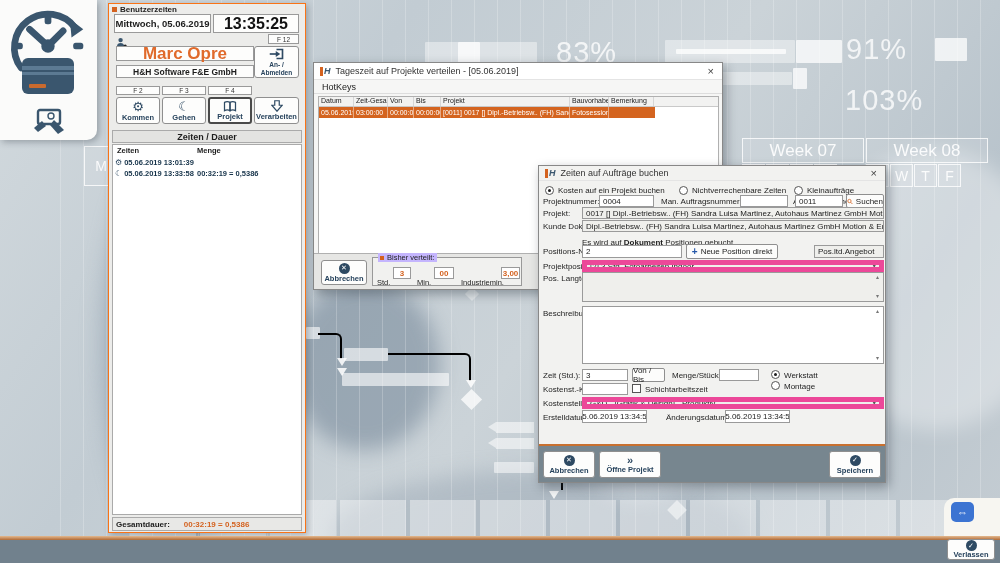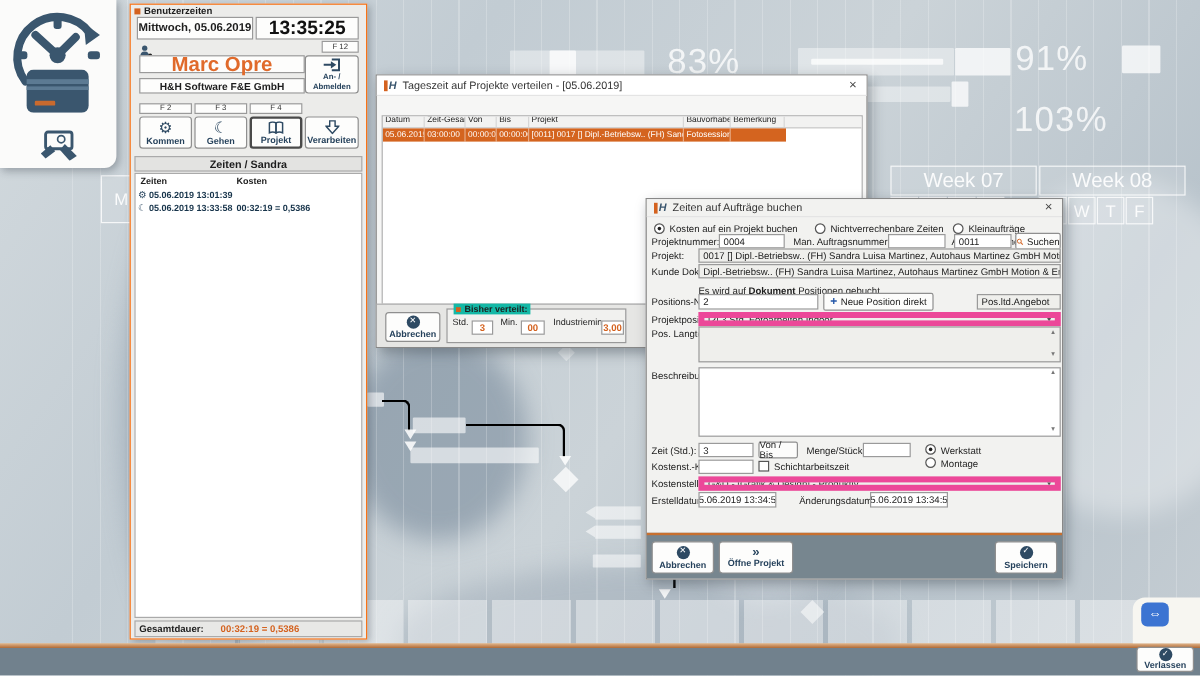--- a/index.html
+++ b/index.html
@@ -93,22 +93,22 @@
   #midwin { left:313px; top:62px; width:410px; height:228px; z-index:10; background:#f6f6f5; }
   #midwin .titlebar { height:17px; }
   #menurow { height:14px; display:flex; align-items:center; padding:0 8px; font-size:9px; color:#222; background:#f6f6f5; border-bottom:1px solid #ddd; }
   #midtable { position:absolute; left:4px; top:33px; width:401px; height:158px; background:#fff; border:1px solid #b0b0b0; overflow:hidden; }
   .thr { display:flex; height:10px; background:#f2f2f1; border-bottom:1px solid #c9c9c9; }
   .th { font-size:7px; color:#222; padding:0 2px; border-right:1px solid #d6d6d6; overflow:hidden; white-space:nowrap; }
   .tdr { display:flex; height:11px; background:#d4641f; width:336px; }
   .td { font-size:7px; color:#fff; padding:0 2px; border-right:1px solid rgba(255,255,255,.45); overflow:hidden; white-space:nowrap; display:flex; align-items:center; }
   #midfoot { position:absolute; left:0; bottom:0; width:100%; height:36px; background:#e6e6e4; border-top:1px solid #b0b0b0; }
   .fieldset { position:absolute; left:58px; top:3px; width:150px; height:29px; border:1px solid #999; background:#f1f1ef; }
-  .legend { position:absolute; left:5px; top:-5px; background:#14b8a6; padding:0 2px; font-size:7.5px; font-weight:bold; color:#1d1d1d; display:flex; gap:3px; align-items:center; }
-  .sumlbl { position:absolute; top:6px; font-size:7.5px; color:#222; }
+  .legend { position:absolute; left:5px; top:-5px; background:#c4b5fd; padding:0 2px; font-size:7.5px; font-weight:normal; color:#1d1d1d; display:flex; gap:3px; align-items:center; }
+  .sumlbl { position:absolute; top:20px; font-size:7.5px; color:#222; }
   .sumbox { position:absolute; top:9px; height:12px; background:#fff; border:1px solid #9a9a9a;
             font-size:8px; font-weight:bold; color:#d4621f; display:flex; align-items:center; justify-content:center; }
 
   
   #dlg { left:538px; top:165px; width:348px; height:318px; z-index:20; background:#f2f2f0; }
   #dlg .titlebar { height:15px; background:#f2f2f0; }
   .radlbl { position:absolute; font-size:8px; color:#1d1d1d; }
   #dlgfoot { position:absolute; left:0; bottom:0; width:100%; height:38px; background:#77868f; border-top:2px solid #c8702f; }
 
   
@@ -247,24 +247,24 @@
     </svg>
     <span>Projekt</span>
   </div>
   <div class="ebtn" style="left:145px;top:93px;width:45px;height:27px">
     <svg width="12" height="12" viewBox="0 0 16 16">
       <polygon points="5,1 11,1 11,7 15,7 8,15 1,7 5,7" fill="none" stroke="#2e4a63" stroke-width="1.6"></polygon>
     </svg>
     <span>Verarbeiten</span>
   </div>
 
-  <div id="zlheader">Zeiten / Sandra</div>
+  <div id="zlheader">Zeiten / Dauer</div>
   <div id="zlist">
     <span class="zcolhdr" style="left:4px">Zeiten</span>
-    <span class="zcolhdr" style="left:84px">Kosten</span>
+    <span class="zcolhdr" style="left:84px">Menge</span>
     <div class="zrow" style="top:13px">
       <span class="zic">⚙</span>
       <span>05.06.2019 13:01:39</span>
     </div>
     <div class="zrow" style="top:24px">
       <span class="zic">☾</span>
       <span>05.06.2019 13:33:58</span>
       <span style="position:absolute;left:82px">00:32:19 = 0,5386</span>
     </div>
   </div>
@@ -272,20 +272,23 @@
     <span>Gesamtdauer:</span>
     <span class="orangeval">00:32:19 = 0,5386</span>
   </div>
 </div>
 
 <div class="win" id="midwin">
   <div class="titlebar">
     <span class="applogo">H</span>
     <span class="tt">Tageszeit auf Projekte verteilen - [05.06.2019]</span>
     <span class="closex">×</span>
+  </div>
+  <div id="menurow">
+    <span>HotKeys</span>
   </div>
   <div id="midtable">
     <div class="thr">
       <div class="th" style="width:35px">Datum</div>
       <div class="th" style="width:34px">Zeit-Gesamt</div>
       <div class="th" style="width:26px">Von</div>
       <div class="th" style="width:27px">Bis</div>
       <div class="th" style="width:129px">Projekt</div>
       <div class="th" style="width:39px">Bauvorhaben</div>
       <div class="th" style="width:45px">Bemerkung</div>

